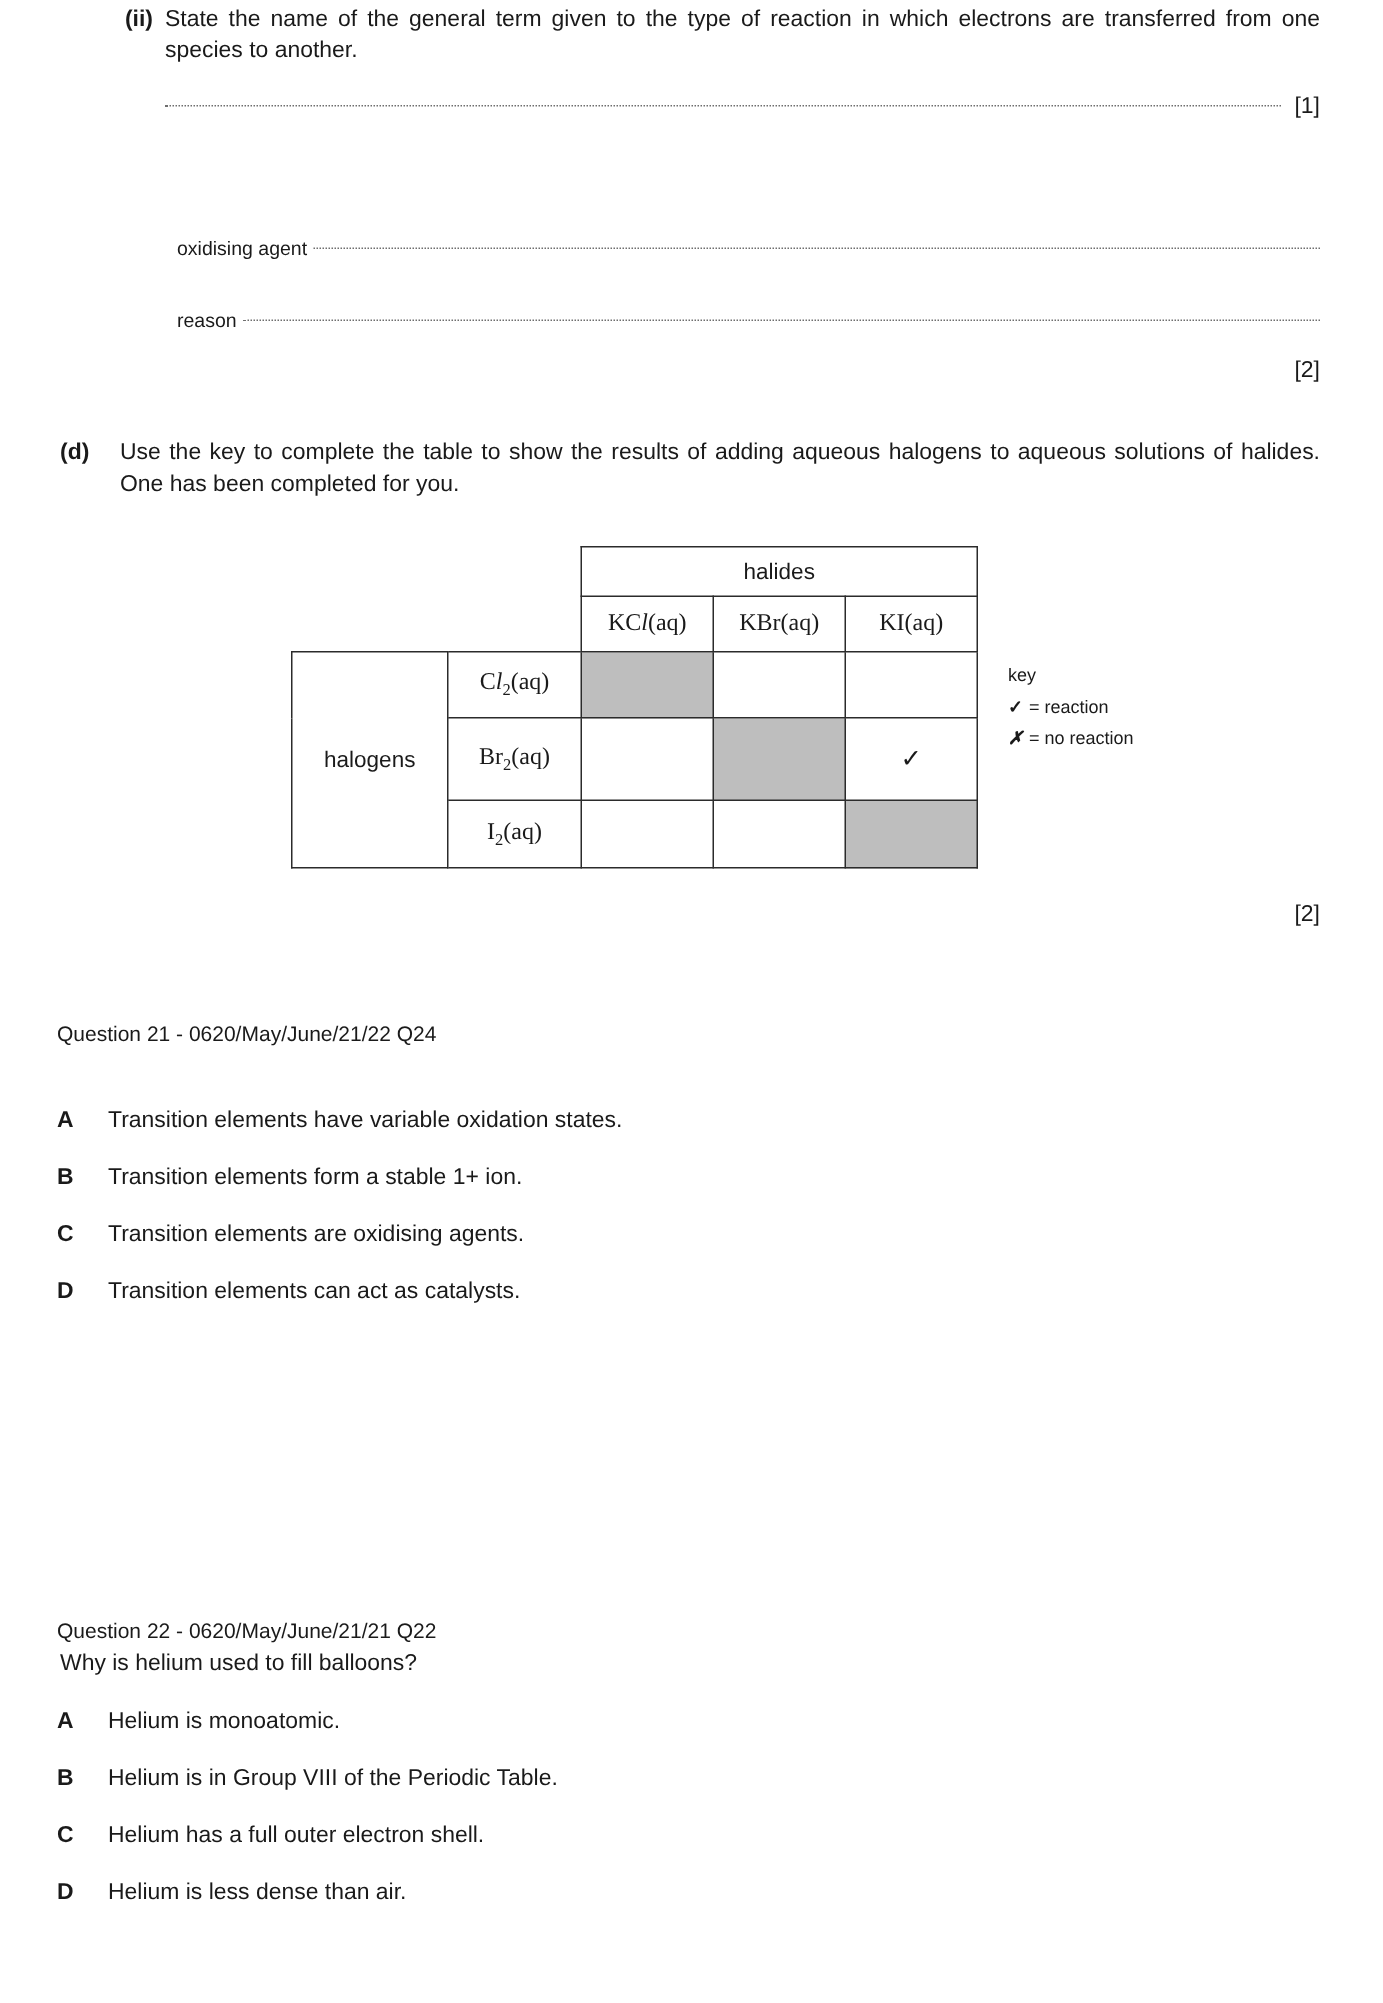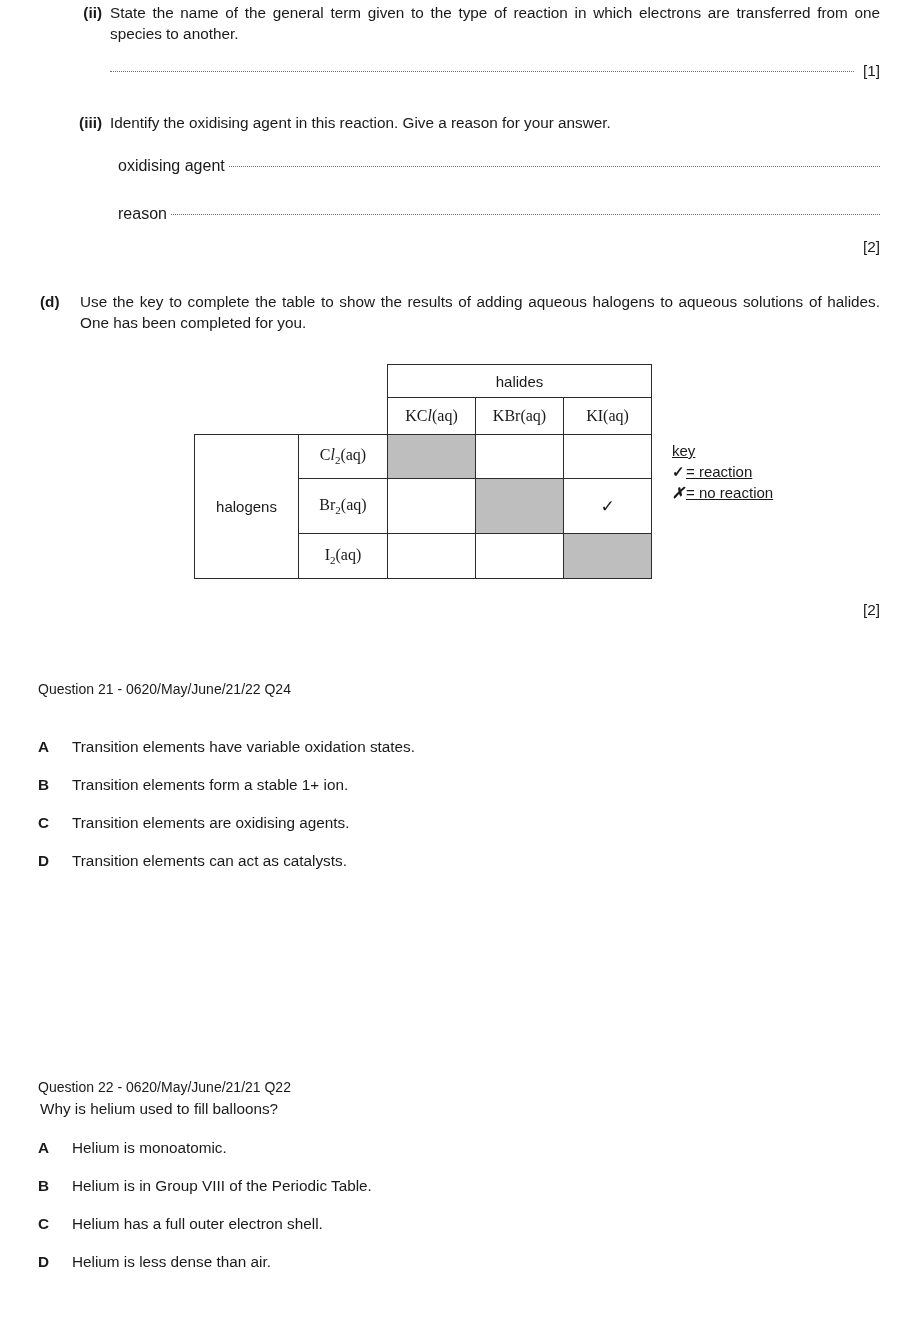--- a/index.html
+++ b/index.html
@@ -52,21 +52,21 @@
     align-items: baseline;
   }
   .dots {
     flex: 1 1 auto;
     border-bottom: 1.3px dotted #6e6e6e;
     position: relative;
     top: -4px;
     height: 1px;
   }
   .lead-label {
-    font-size: 16px;
+    font-size: 13px;
     line-height: 21px;
     white-space: nowrap;
     padding-right: 4px;
     text-align: right;
   }
   .mark {
     font-size: 15.3px;
     line-height: 21px;
     white-space: nowrap;
     padding-left: 9px;
@@ -128,24 +128,23 @@
   .row-d2      { height: 55px; }
   .row-d3      { height: 45px; }
   .chem { font-family: "Liberation Serif", serif; font-size: 16px; }
   .chem .ital { font-style: italic; }
   .chem sub { font-size: 11px; }
   .tick { font-size: 17px; line-height: 1; }
 
   
   #keybox { left: 672px; top: 440px; }
   #keybox .kline {
-    font-size: 15px;
+    font-size: 12px;
     line-height: 21px;
     white-space: nowrap;
-    text-decoration: underline;
   }
   #keybox .sym {
     display: inline-block;
     min-width: 14px;
     font-weight: bold;
   }
   #keybox .sym.cross { font-style: italic; }
 
   
   #blk-d-mark { left: 760px; top: 599px; width: 120px; }
@@ -191,24 +190,20 @@
   <div class="abs q-row" id="blk-ii">
     <div class="roman-label">(ii)</div>
     <div class="q-body">State the name of the general term given to the type of reaction in which electrons are transferred from one species to another.</div>
   </div>
 
   <div class="abs dotline-row" id="blk-ii-dots">
     <div class="dots"></div>
     <div class="mark">[1]</div>
   </div>
 
-  <div class="abs q-row" id="blk-iii">
-    <div class="roman-label">(iii)</div>
-    <div class="q-body nojustify">Identify the oxidising agent in this reaction. Give a reason for your answer.</div>
-  </div>
 
   <div class="abs dotline-row" id="blk-iii-ox">
     <div class="lead-label">oxidising agent</div>
     <div class="dots"></div>
   </div>
 
   <div class="abs dotline-row" id="blk-iii-re">
     <div class="lead-label">reason</div>
     <div class="dots"></div>
   </div>

